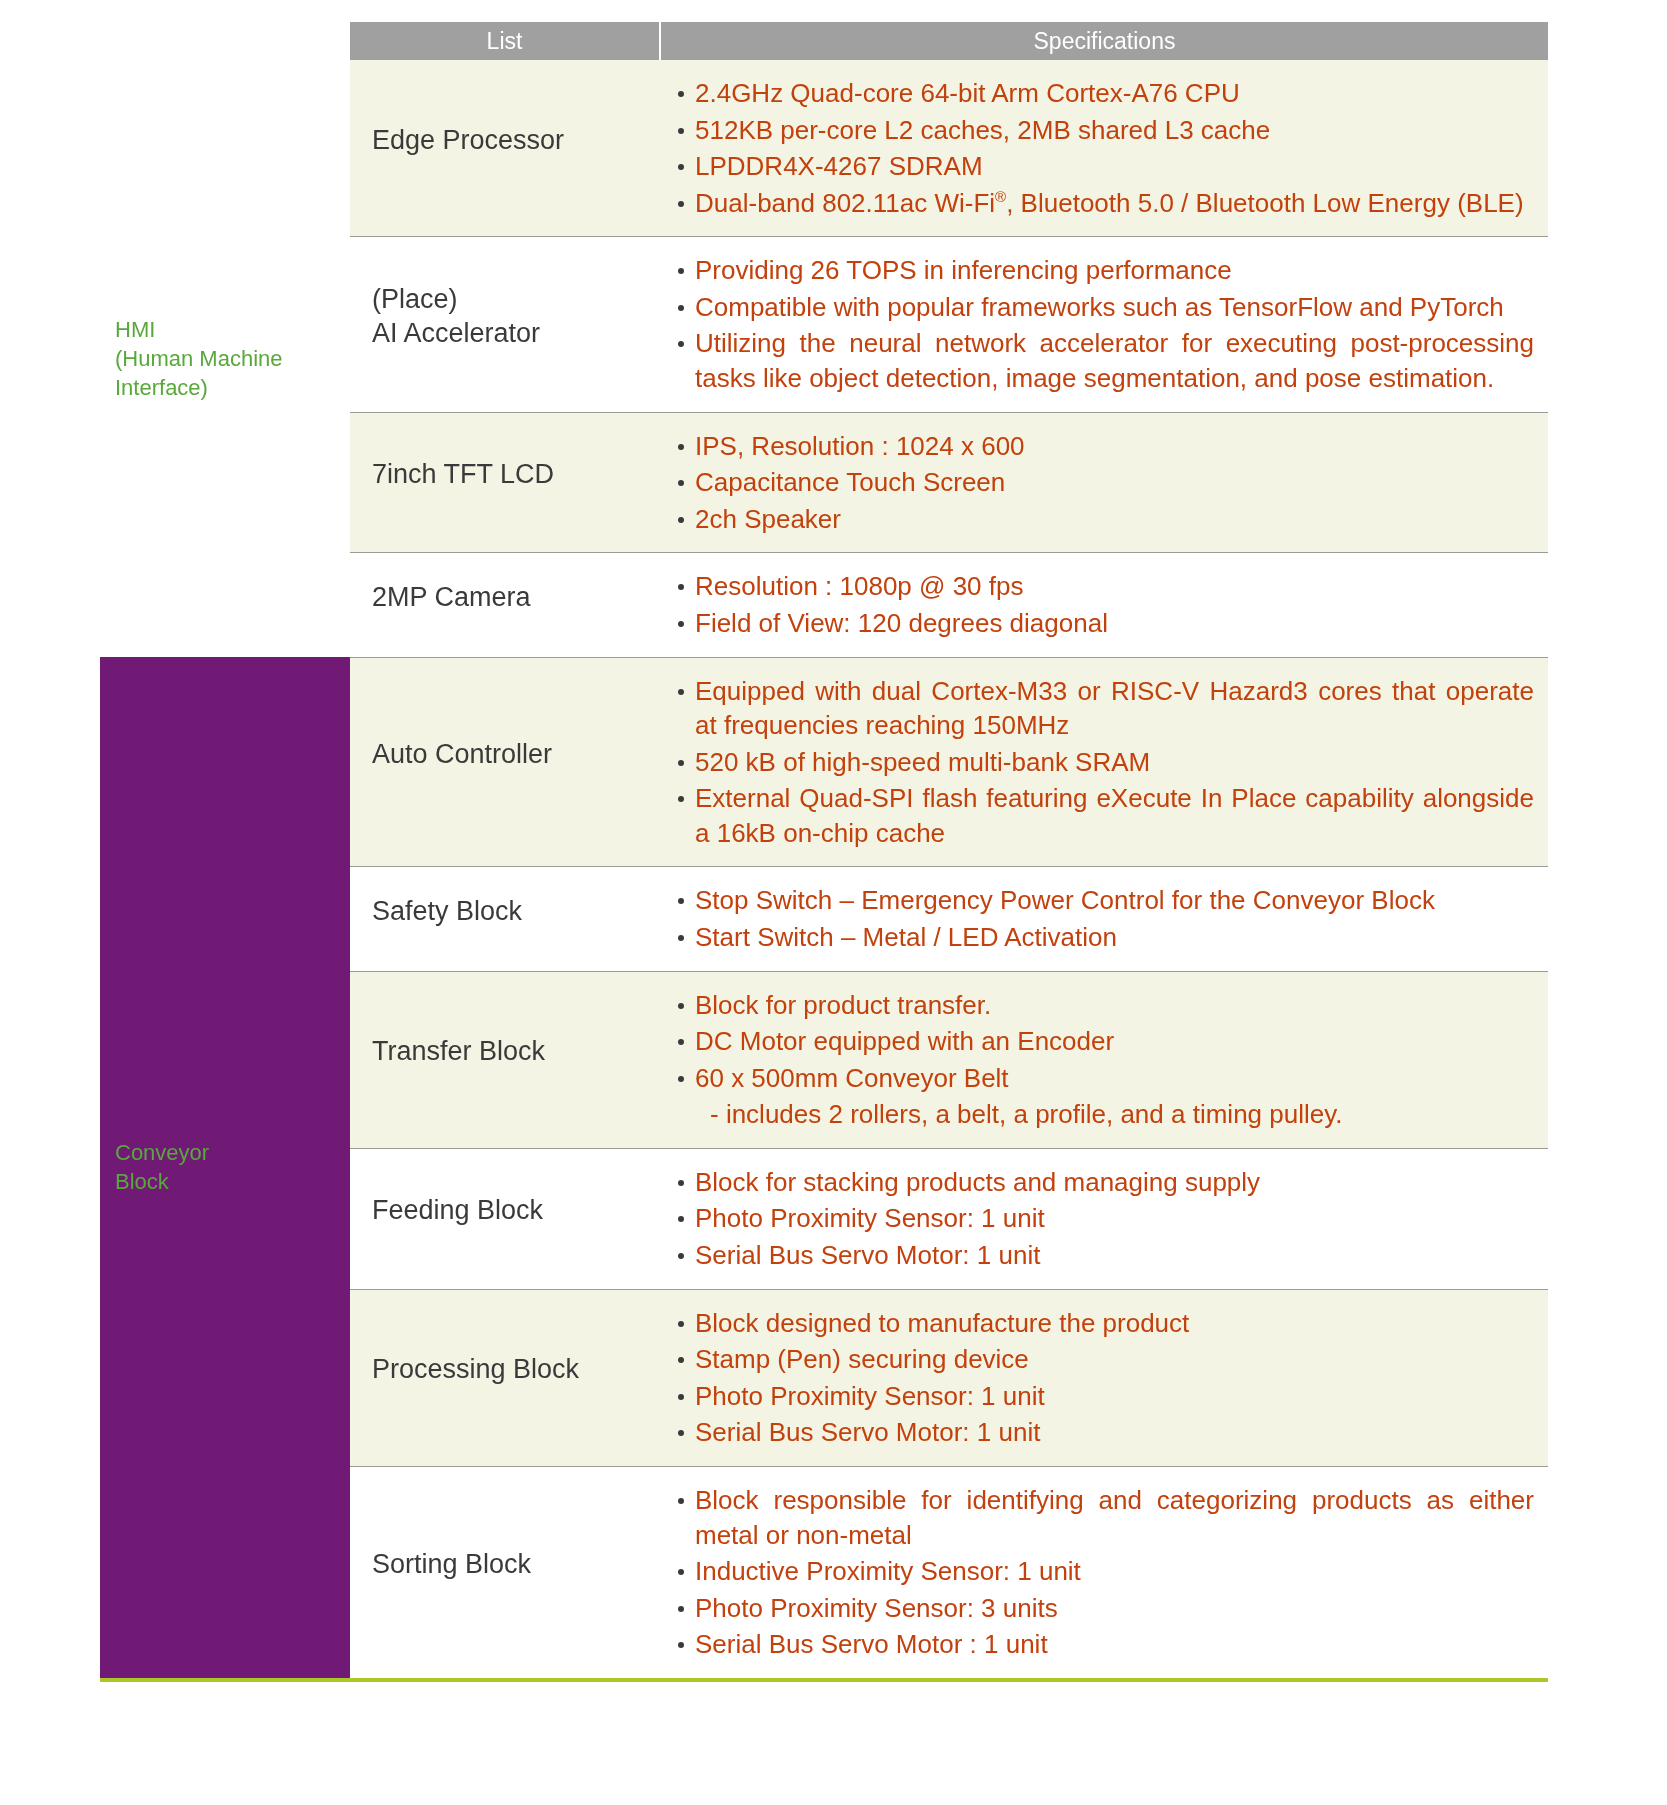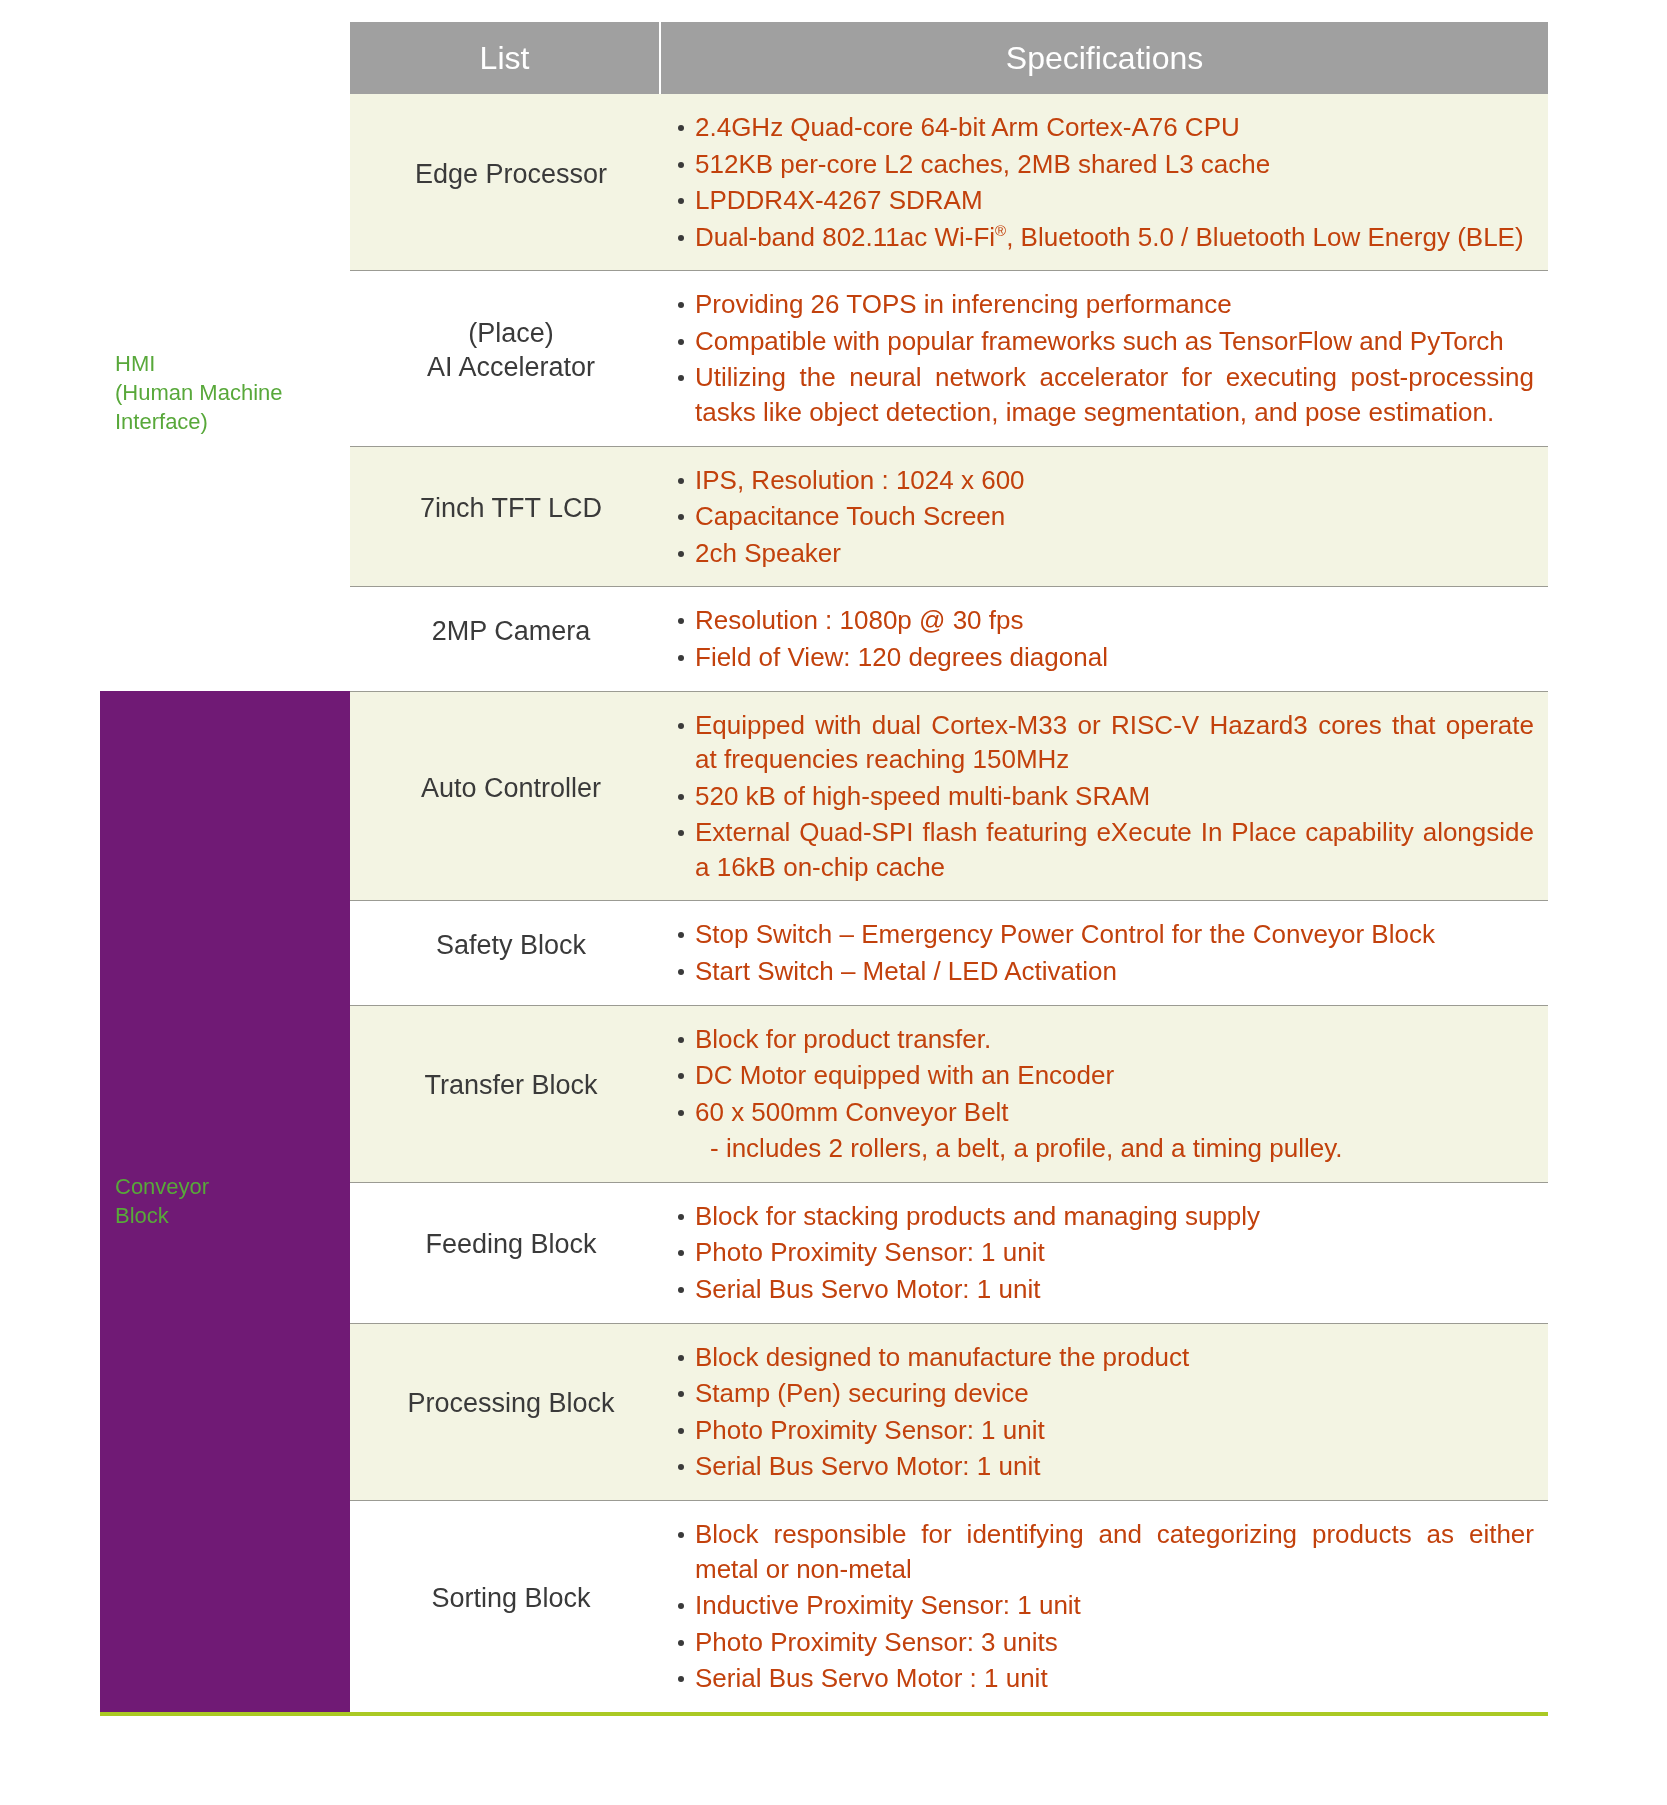--- a/index.html
+++ b/index.html
@@ -25,24 +25,24 @@
     table-layout:fixed;
   }
   col.c-group{width:250px;}
   col.c-list{width:310px;}
   col.c-spec{width:888px;}
 
   thead th{
     background:#a0a0a0;
     color:#ffffff;
     font-weight:400;
-    font-size:32px;
+    font-size:23px;
     height:38px;
     line-height:38px;
-    padding:17px;
+    padding:0;
     text-align:center;
     vertical-align:middle;
   }
   th.head-blank{background:transparent;border:none;}
   th.head-list{border-right:2px solid #ffffff;}
 
   td{
     padding:0;
     vertical-align:middle;
     font-size:25px;
@@ -56,21 +56,21 @@
     padding-left:15px;
     font-size:22px;
     line-height:1.32;
     color:#58a83a;
     background:#ffffff;
   }
   td.group.shaded{background:#701a75;}
 
   
   td.list{
-    text-align:center;
+    text-align:left;
     padding:18px 10px 34px 22px;
     font-size:27px;
     color:#3a3a3a;
     line-height:1.28;
     border-top:1px solid #9b9b93;
   }
   td.list.first{border-top:none;}
 
   
   td.spec{

